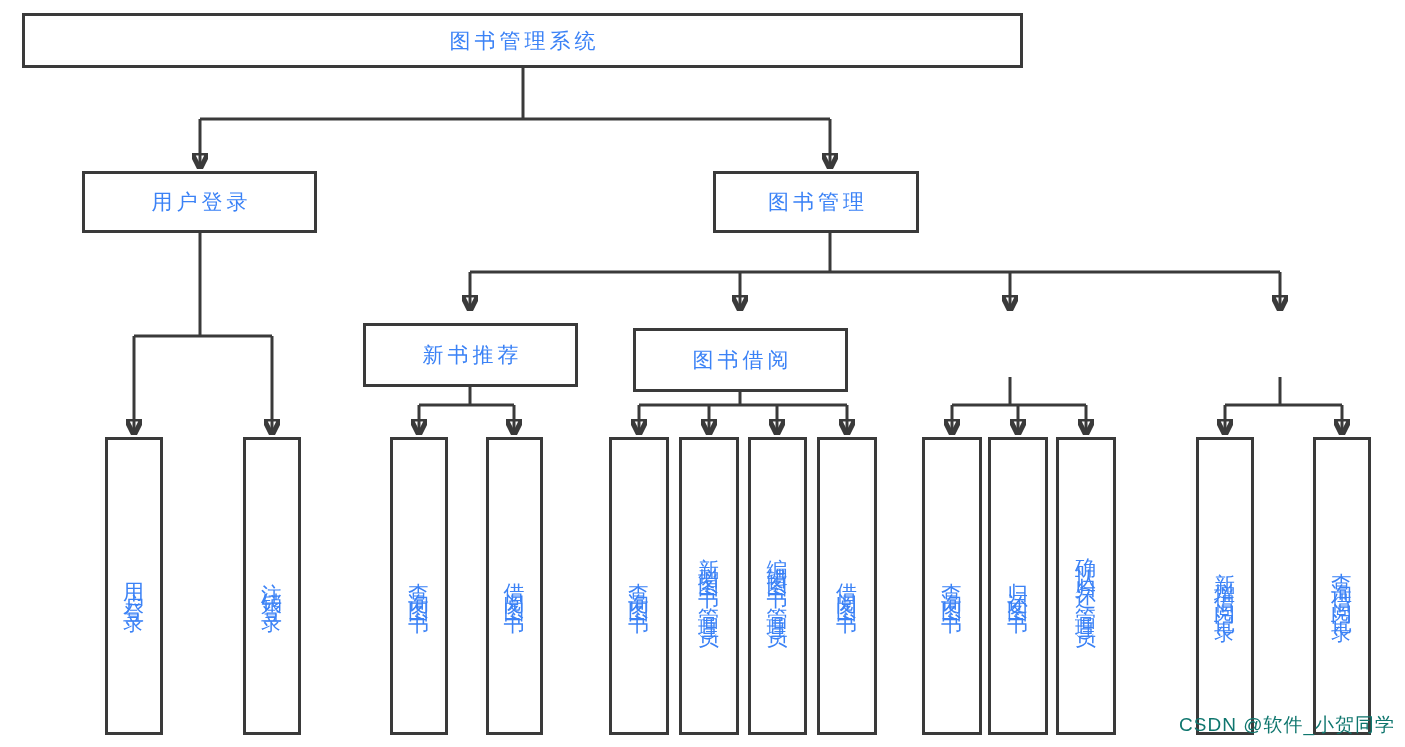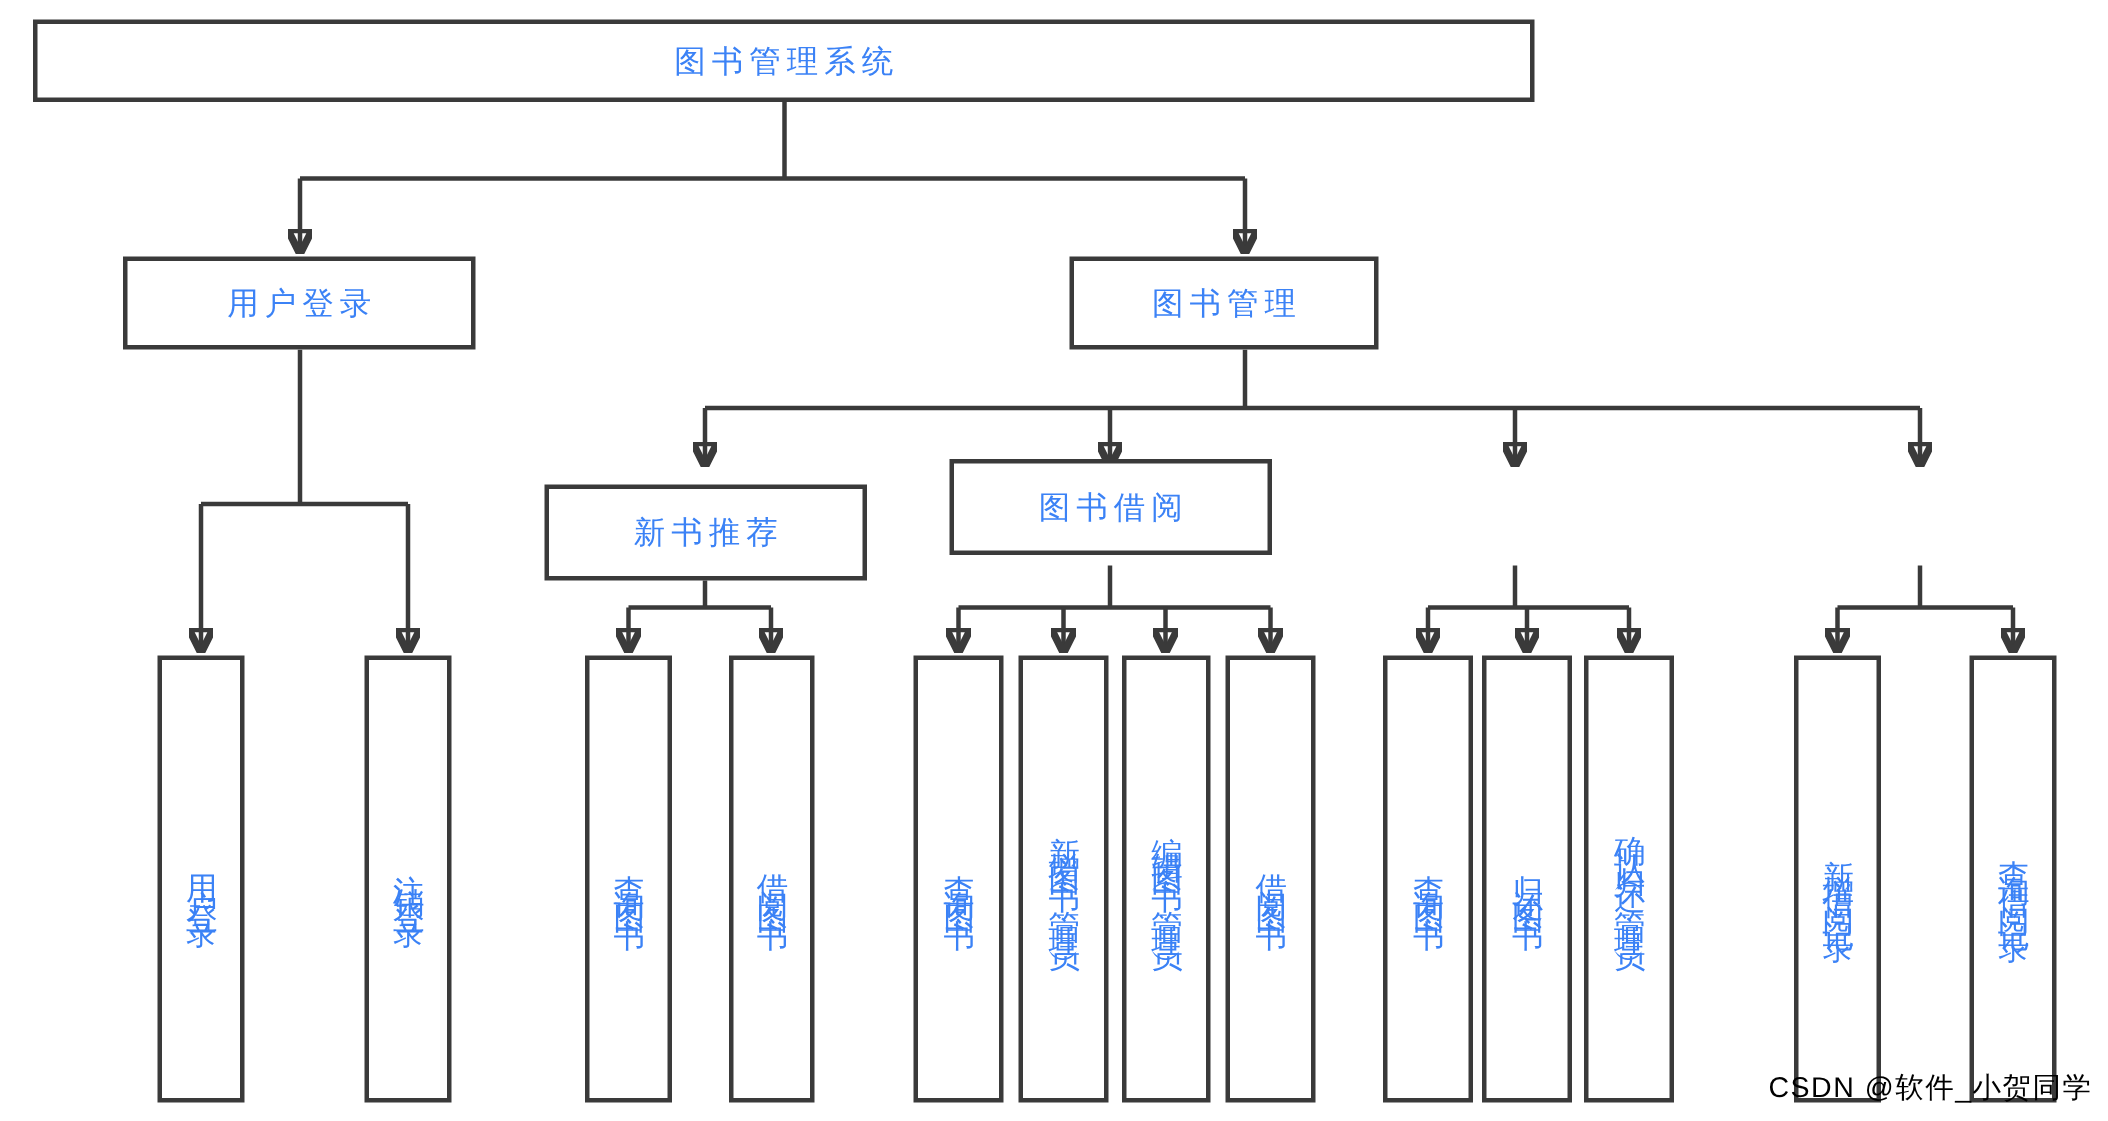--- a/index.html
+++ b/index.html
@@ -48,21 +48,21 @@
     font-size: 21px;
     letter-spacing: 10px;
     line-height: 1;
     text-align: center;
   }
   .watermark {
     position: absolute;
     top: 712px;
     right: 10px;
     font-size: 19px;
-    color: #000000;
+    color: #0f766e;
     letter-spacing: 1px;
     white-space: nowrap;
     z-index: 5;
   }
 </style>
 </head>
 <body>
 
 <div id="canvas">
 
@@ -113,21 +113,21 @@
     <path d="M1225,405 V433" marker-end="url(#ah)"></path>
     <path d="M1342,405 V433" marker-end="url(#ah)"></path>
   </svg>
 
   <div class="box h" style="left:22px; top:13px; width:1001px; height:55px;">图书管理系统</div>
 
   <div class="box h" style="left:82px; top:171px; width:235px; height:62px;">用户登录</div>
   <div class="box h" style="left:713px; top:171px; width:206px; height:62px;">图书管理</div>
 
   <div class="box h" style="left:363px; top:323px; width:215px; height:64px;">新书推荐</div>
-  <div class="box h" style="left:633px; top:306px; width:215px; height:64px;">图书借阅</div>
+  <div class="box h" style="left:633px; top:328px; width:215px; height:64px;">图书借阅</div>
 
   <div class="box v" style="left:105px; top:437px; width:58px; height:298px;">用户登录</div>
   <div class="box v" style="left:243px; top:437px; width:58px; height:298px;">注销登录</div>
 
   <div class="box v" style="left:390px; top:437px; width:58px; height:298px;">查询图书</div>
   <div class="box v" style="left:486px; top:437px; width:57px; height:298px;">借阅图书</div>
 
   <div class="box v" style="left:609px; top:437px; width:60px; height:298px;">查询图书</div>
   <div class="box v" style="left:679px; top:437px; width:60px; height:298px;">新增图书（管理员）</div>
   <div class="box v" style="left:748px; top:437px; width:59px; height:298px;">编辑图书（管理员）</div>

